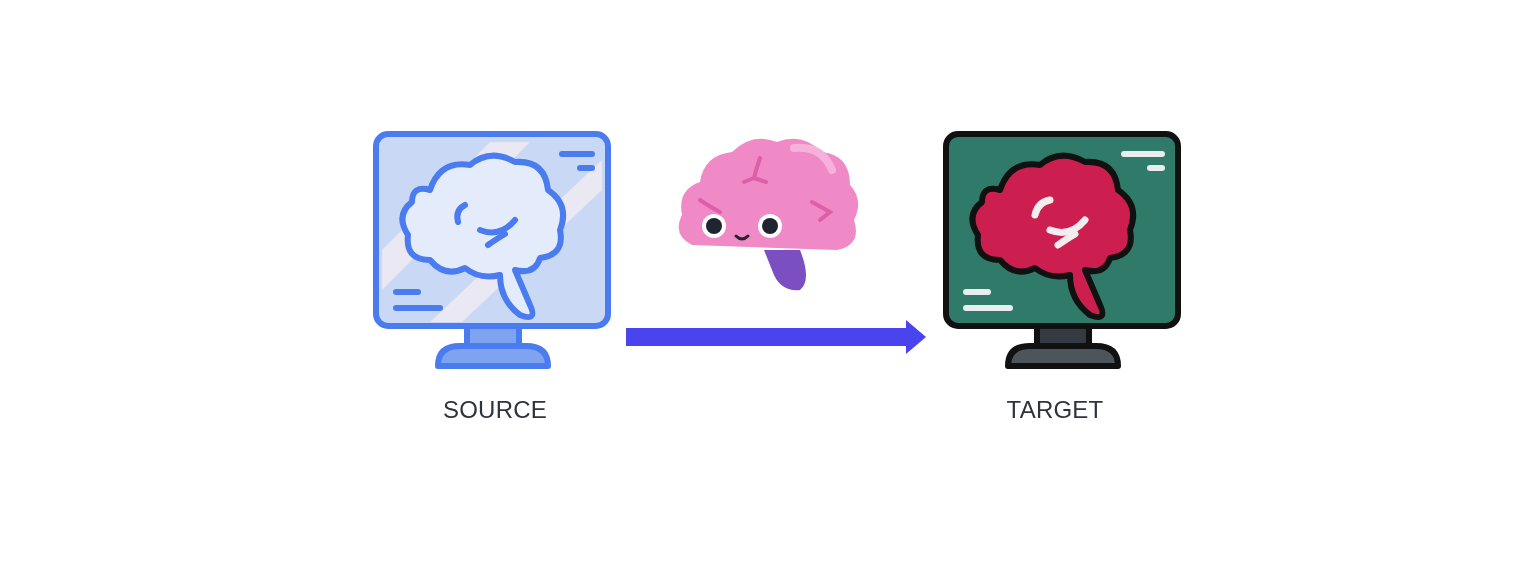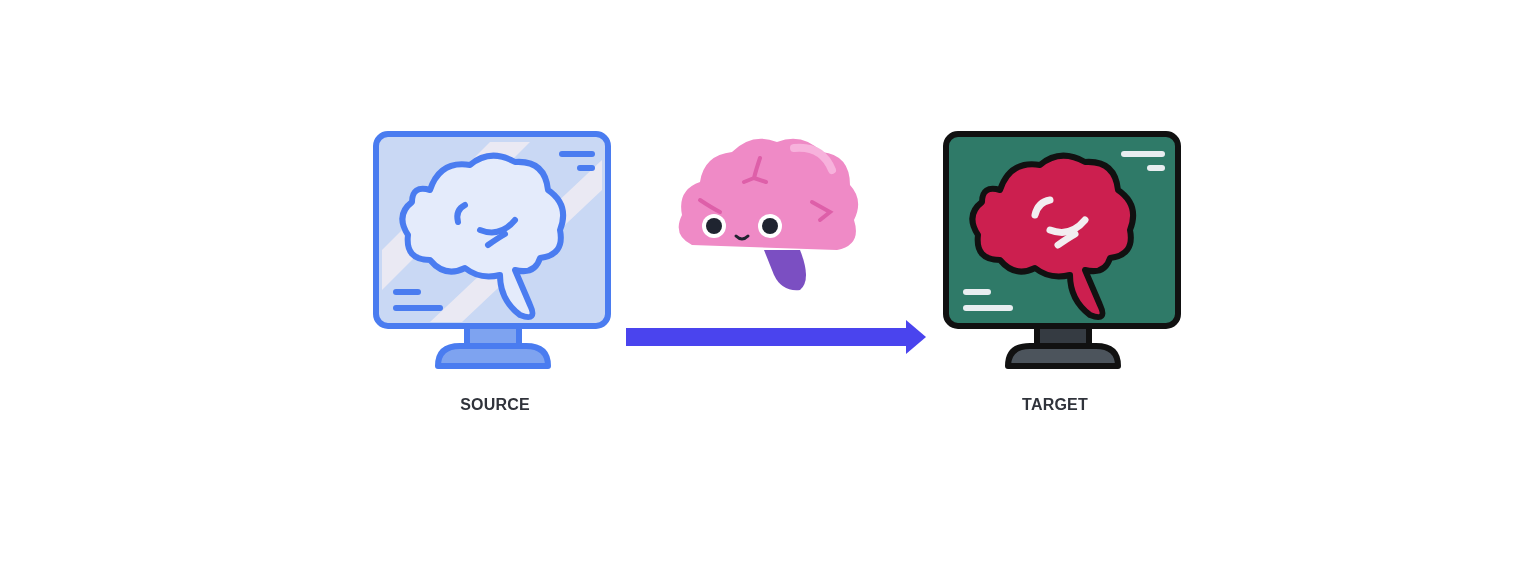--- a/index.html
+++ b/index.html
@@ -1,19 +1,19 @@
 <!DOCTYPE html>
 <html><head>
 <meta charset="utf-8">
 <style>
   html, body { margin: 0; padding: 0; background: #ffffff; }
   body { width: 1536px; height: 562px; position: relative; overflow: hidden;
          font-family: "Liberation Sans", sans-serif; }
   .abs { position: absolute; }
-  .label { position: absolute; font-weight: bold; font-size: 16px; color: #30333b;
+  .label { position: absolute; font-weight: normal; font-size: 24px; color: #30333b;
            letter-spacing: 0.2px; text-align: center; }
 </style>
 </head>
 <body>
 
 <div class="abs" style="left:370px;top:130px;width:245px;height:245px;">
   <svg width="245" height="245" viewBox="0 0 245 245">
 
     <rect x="97" y="196" width="52" height="22" fill="#7ea3f0" stroke="#4a7cf0" stroke-width="6"></rect>
     <path d="M68 236 Q68 216 90 216 L156 216 Q178 216 178 236 Z" fill="#7ea3f0" stroke="#4a7cf0" stroke-width="6" stroke-linejoin="round"></path>

